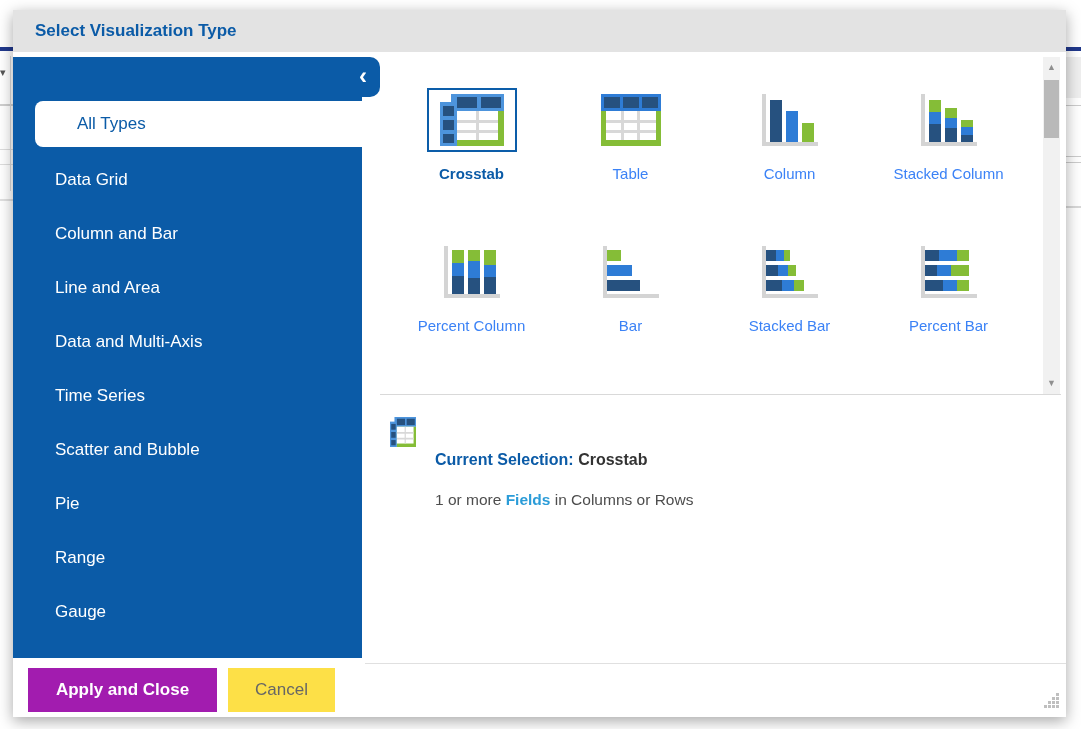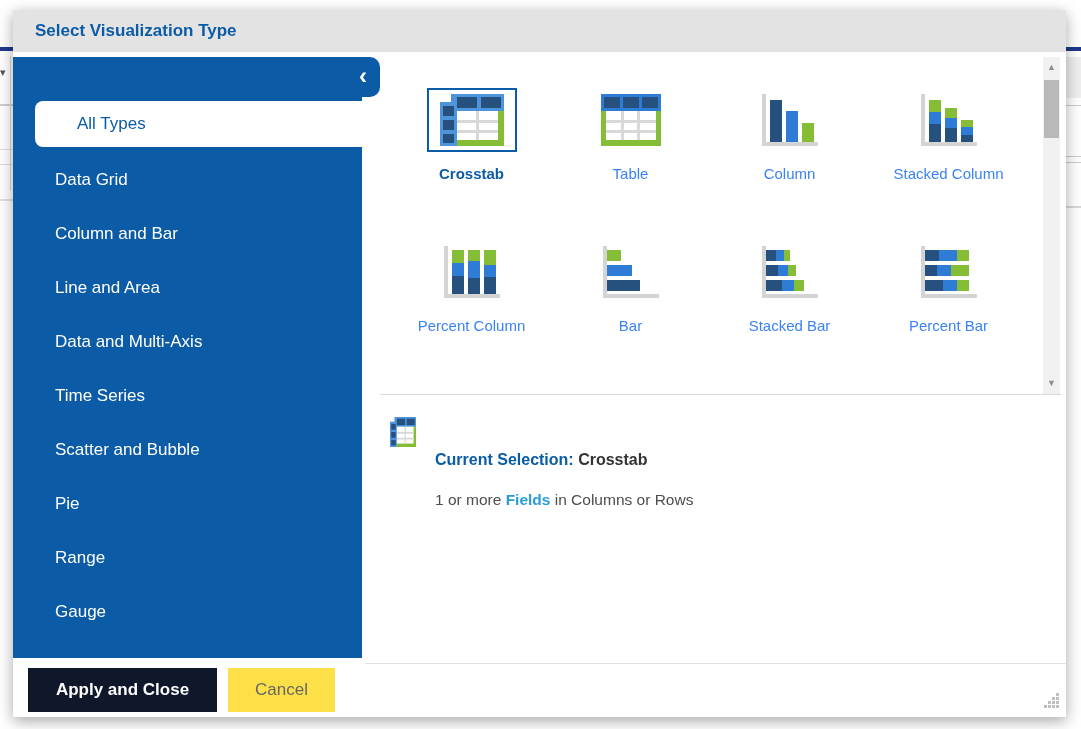--- a/index.html
+++ b/index.html
@@ -58,21 +58,21 @@
   .cursel-text { position:absolute; left:55px; top:24px; font-size:16px;margin-top:32px; }
   .cursel-title { color:#0b5ba7; font-weight:bold; }
   .cursel-value { color:#333; font-weight:bold; }
   .req-line { margin-top:22px; font-size:15.5px; color:#4d4d4d; }
   .req-line b { font-weight:bold; }
 
   
   .footer-line { position:absolute; left:352px; right:0; top:611px; border-top:1px solid #e0e0e0; }
   .btn { position:absolute; top:616px; height:44px; border:none; font-size:17px;
          cursor:pointer; font-family:"Liberation Sans", sans-serif; }
-  .btn-apply { left:15px; width:189px; background:#0f172a; color:#fff; font-weight:bold; }
+  .btn-apply { left:15px; width:189px; background:#a21caf; color:#fff; font-weight:bold; }
   .btn-cancel { left:215px; width:107px; background:#fde047; color:#666; }
   .resize-grip { position:absolute; right:6px; bottom:8px; width:17px; height:17px; cursor:nwse-resize; }
 </style>
 </head>
 <body>
 
 <div class="bg-frag" style="left:0;top:47px;width:13px;height:4px;background:#20388c;"></div>
 <div class="bg-frag" style="left:0;top:66px;width:12px;color:#555;font-size:11px;">▾</div>
 <div class="bg-frag" style="left:0;top:104px;width:13px;height:2px;background:#cfcfcf;"></div>
 <div class="bg-frag" style="left:0;top:149px;width:13px;height:1px;background:#ddd;"></div>

